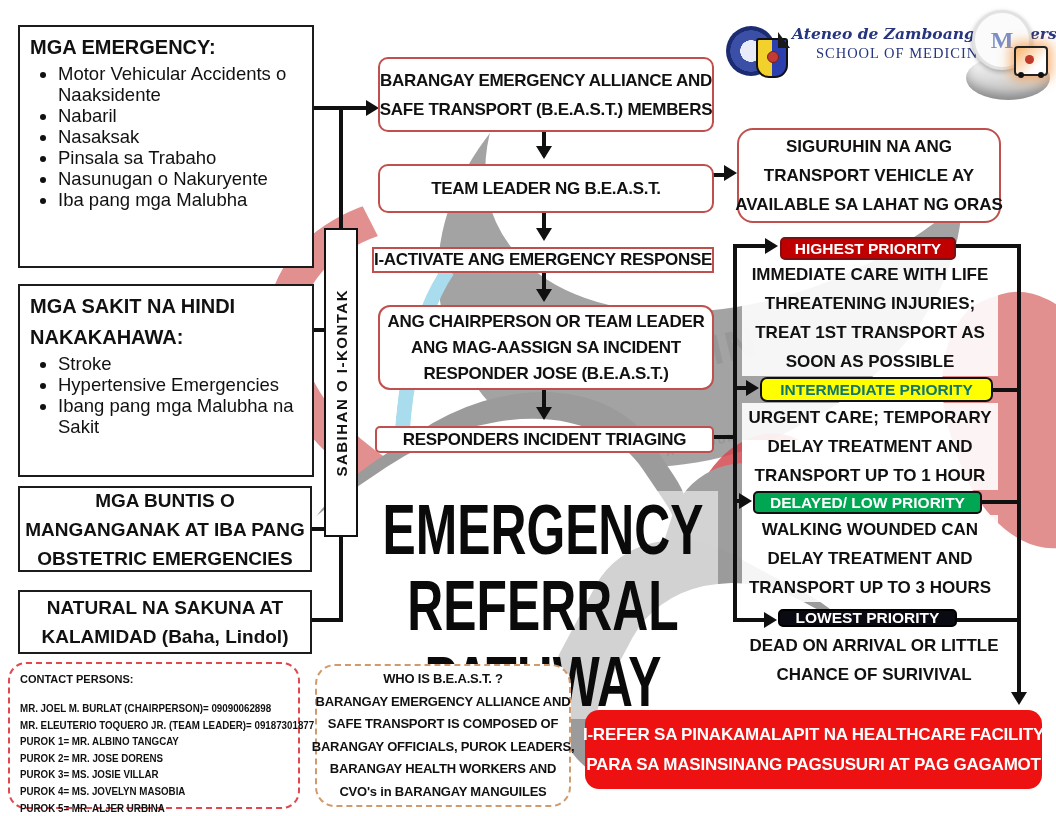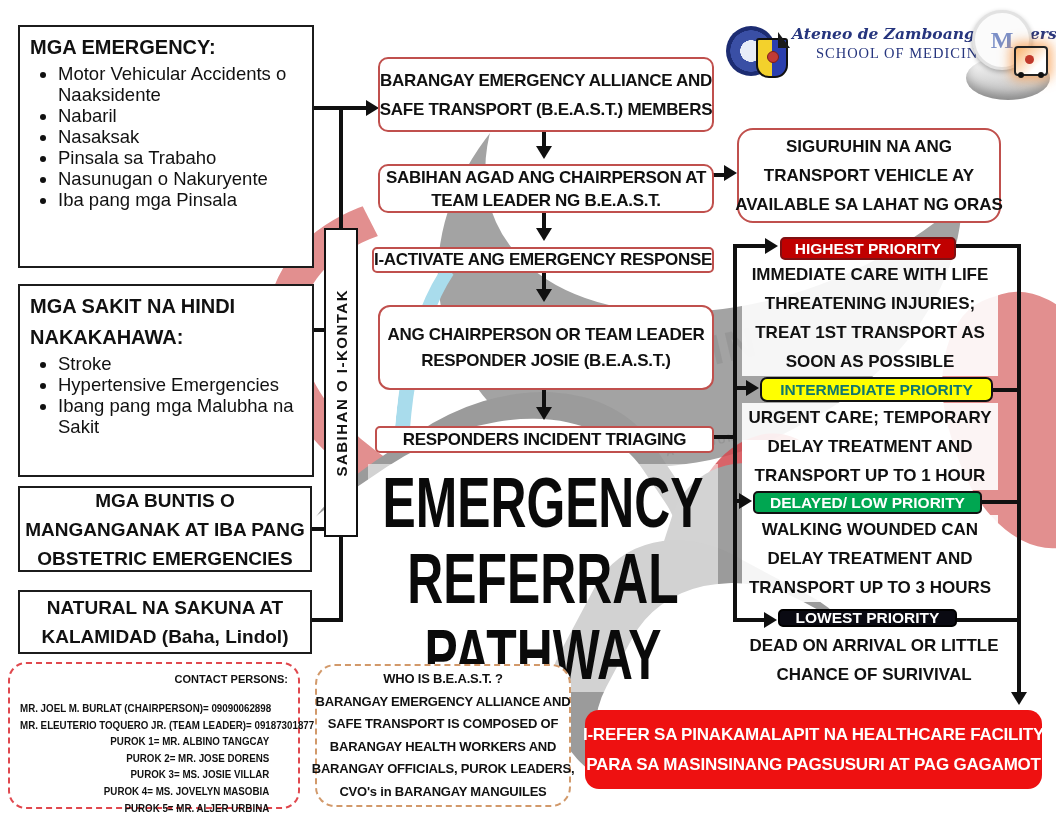--- a/index.html
+++ b/index.html
@@ -40,51 +40,51 @@
   .plabel{position:absolute;z-index:2;display:flex;align-items:center;justify-content:center;
           font-weight:700;font-size:15.5px;border-radius:5px;box-sizing:border-box;white-space:nowrap;}
   .pdesc{position:absolute;z-index:2;text-align:center;font-weight:700;font-size:17px;line-height:29px;
          background:rgba(255,255,255,.9);white-space:nowrap;}
   .dashedbox{position:absolute;background:#fff;box-sizing:border-box;z-index:2;}
   
   #box-emergency{left:18px;top:25px;width:296px;height:243px;padding:5px 10px;}
   #box-sakit{left:18px;top:284px;width:296px;height:193px;padding:5px 10px;}
   #box-buntis{left:18px;top:486px;width:294px;height:86px;}
   #box-sakuna{left:18px;top:590px;width:294px;height:64px;}
-  #contact-box{left:8px;top:662px;width:292px;height:147px;border:2px dashed #E0484E;border-radius:18px;padding:7px 10px;text-align:right;}
+  #contact-box{left:8px;top:662px;width:292px;height:147px;border:2px dashed #E0484E;border-radius:18px;padding:7px 10px;}
   #contact-box .ct{font-size:11px;font-weight:700;line-height:17px;}
   #contact-entries{margin-top:12px;transform:scaleX(0.93);transform-origin:left top;white-space:nowrap;}
   #contact-entries div{font-size:10.5px;font-weight:700;line-height:16.6px;}
   #connector-box{position:absolute;left:324px;top:228px;width:34px;height:309px;background:#fff;border:2px solid #111;
        z-index:3;display:flex;align-items:center;justify-content:center;box-sizing:border-box;}
   #connector-box span{writing-mode:vertical-rl;transform:rotate(180deg);font-weight:700;font-size:15px;letter-spacing:1.5px;white-space:nowrap;}
   #f1{left:378px;top:57px;width:336px;height:75px;border-radius:10px;line-height:29px;}
   #f2{left:378px;top:164px;width:336px;height:49px;border-radius:10px;line-height:23px;}
-  #f3{left:372px;top:247px;width:342px;height:26px;border-radius:5px;}
+  #f3{left:372px;top:247px;width:342px;height:26px;border-radius:0;}
   #f4{left:378px;top:305px;width:336px;height:85px;border-radius:12px;line-height:26px;}
   #f5{left:375px;top:426px;width:339px;height:27px;border-radius:5px;}
   #transport-box{left:737px;top:128px;width:264px;height:95px;border:2.5px solid #C0504D;border-radius:16px;
       position:absolute;background:#fff;z-index:2;display:flex;flex-direction:column;align-items:center;justify-content:center;
       font-weight:700;font-size:17px;line-height:29px;text-align:left;box-sizing:border-box;white-space:nowrap;}
   #p1-label{left:780px;top:237px;width:176px;height:23px;border:2px solid #7f1012;}
   #p2-label{left:760px;top:377px;width:233px;height:25px;border:2px solid #111;border-radius:7px;}
   #p3-label{left:753px;top:491px;width:229px;height:23px;border:2px solid #111;}
   #p4-label{left:778px;top:609px;width:179px;height:18px;border:2px solid #000;}
   #p1-desc{left:742px;top:260px;width:256px;}
   #p2-desc{left:742px;top:403px;width:256px;}
   #p3-desc{left:742px;top:515px;width:256px;}
   #p4-desc{left:740px;top:631px;width:268px;}
   #refer-box{position:absolute;left:585px;top:710px;width:457px;height:79px;background:#EE1111;border-radius:14px;z-index:2;
       display:flex;flex-direction:column;align-items:center;justify-content:center;color:#fff;font-weight:700;
       font-size:17px;line-height:30px;text-align:center;white-space:nowrap;letter-spacing:-0.2px;}
   #beast-box{left:315px;top:664px;width:256px;height:143px;border:2px dashed #D2996A;border-radius:20px;
       display:flex;flex-direction:column;align-items:center;justify-content:center;text-align:center;white-space:nowrap;}
   #beast-box div{font-size:13px;font-weight:700;line-height:22.5px;letter-spacing:-0.2px;}
   
-  #main-title{position:absolute;left:368px;top:464px;width:350px;text-align:center;z-index:2;background:rgba(255,255,255,.55);}
+  #main-title{position:absolute;left:368px;top:491px;width:350px;text-align:center;z-index:2;background:rgba(255,255,255,.55);}
   .tline{display:block;height:76px;font-size:47px;font-weight:700;line-height:52px;color:#0a0a0a;letter-spacing:0;
          transform:scale(1.06,1.5);transform-origin:center top;
          -webkit-box-reflect:below -28px linear-gradient(transparent 62%, rgba(0,0,0,.28));}
   
   #header{position:absolute;left:720px;top:8px;width:336px;height:100px;z-index:2;}
   #seal{position:absolute;left:6px;top:18px;width:50px;height:50px;border-radius:50%;
         background:radial-gradient(circle,#e8ecf8 30%,#3a4fa5 31% 58%,#1c2c72 59% 100%);}
   #seal .shield{position:absolute;left:30px;top:12px;width:32px;height:40px;border:2px solid #111;border-radius:3px 3px 13px 13px;
         background:linear-gradient(90deg,#f3d12c 50%,#2b3fae 50%);box-sizing:border-box;}
   #seal .shield i{position:absolute;left:9px;top:11px;width:10px;height:10px;border-radius:50%;background:#c23b35;border:1px solid #7a1f1c;}
@@ -162,21 +162,21 @@
   <div class="arr-d" style="left:1011px;top:692px;"></div>
 
   <div class="panel" id="box-emergency">
     <h3>MGA EMERGENCY:</h3>
     <ul>
       <li>Motor Vehicular Accidents o Naaksidente</li>
       <li>Nabaril</li>
       <li>Nasaksak</li>
       <li>Pinsala sa Trabaho</li>
       <li>Nasunugan o Nakuryente</li>
-      <li>Iba pang mga Pinsala</li>
+      <li>Iba pang mga Malubha</li>
     </ul>
   </div>
 
   <div class="panel" id="box-sakit">
     <h3>MGA SAKIT NA HINDI NAKAKAHAWA:</h3>
     <ul>
       <li>Stroke</li>
       <li>Hypertensive Emergencies</li>
       <li>Ibang pang mga Malubha na Sakit</li>
     </ul>
@@ -208,29 +208,29 @@
 
   <div id="connector-box">
     <span>SABIHAN O I-KONTAK</span>
   </div>
 
   <div class="flowbox" id="f1" style="line-height:29px;">
     <div>BARANGAY EMERGENCY ALLIANCE AND</div>
     <div>SAFE TRANSPORT (B.E.A.S.T.) MEMBERS</div>
   </div>
   <div class="flowbox" id="f2">
-    <div>SABIHAN AGAD ANG CHAIRPERSON AT</div>
     <div>TEAM LEADER NG B.E.A.S.T.</div>
   </div>
   <div class="flowbox" id="f3">
     <div>I-ACTIVATE ANG EMERGENCY RESPONSE</div>
   </div>
   <div class="flowbox" id="f4">
     <div>ANG CHAIRPERSON OR TEAM LEADER</div>
-    <div>RESPONDER JOSIE (B.E.A.S.T.)</div>
+    <div>ANG MAG-AASSIGN SA INCIDENT</div>
+    <div>RESPONDER JOSE (B.E.A.S.T.)</div>
   </div>
   <div class="flowbox" id="f5">
     <div>RESPONDERS INCIDENT TRIAGING</div>
   </div>
 
   <div id="transport-box">
     <div>SIGURUHIN NA ANG</div>
     <div>TRANSPORT VEHICLE AY</div>
     <div>AVAILABLE SA LAHAT NG ORAS</div>
   </div>
@@ -271,22 +271,22 @@
 
   <div id="refer-box">
     <div>I-REFER SA PINAKAMALAPIT NA HEALTHCARE FACILITY</div>
     <div>PARA SA MASINSINANG PAGSUSURI AT PAG GAGAMOT</div>
   </div>
 
   <div class="dashedbox" id="beast-box">
     <div>WHO IS B.E.A.S.T. ?</div>
     <div>BARANGAY EMERGENCY ALLIANCE AND</div>
     <div>SAFE TRANSPORT IS COMPOSED OF</div>
+    <div>BARANGAY OFFICIALS, PUROK LEADERS,</div>
     <div>BARANGAY HEALTH WORKERS AND</div>
-    <div>BARANGAY OFFICIALS, PUROK LEADERS,</div>
     <div>CVO's in BARANGAY MANGUILES</div>
   </div>
 
   <div id="header">
     <div id="seal">
       <div class="shield">
           <i></i>
         </div>
       <div class="sail"></div>
     </div>

